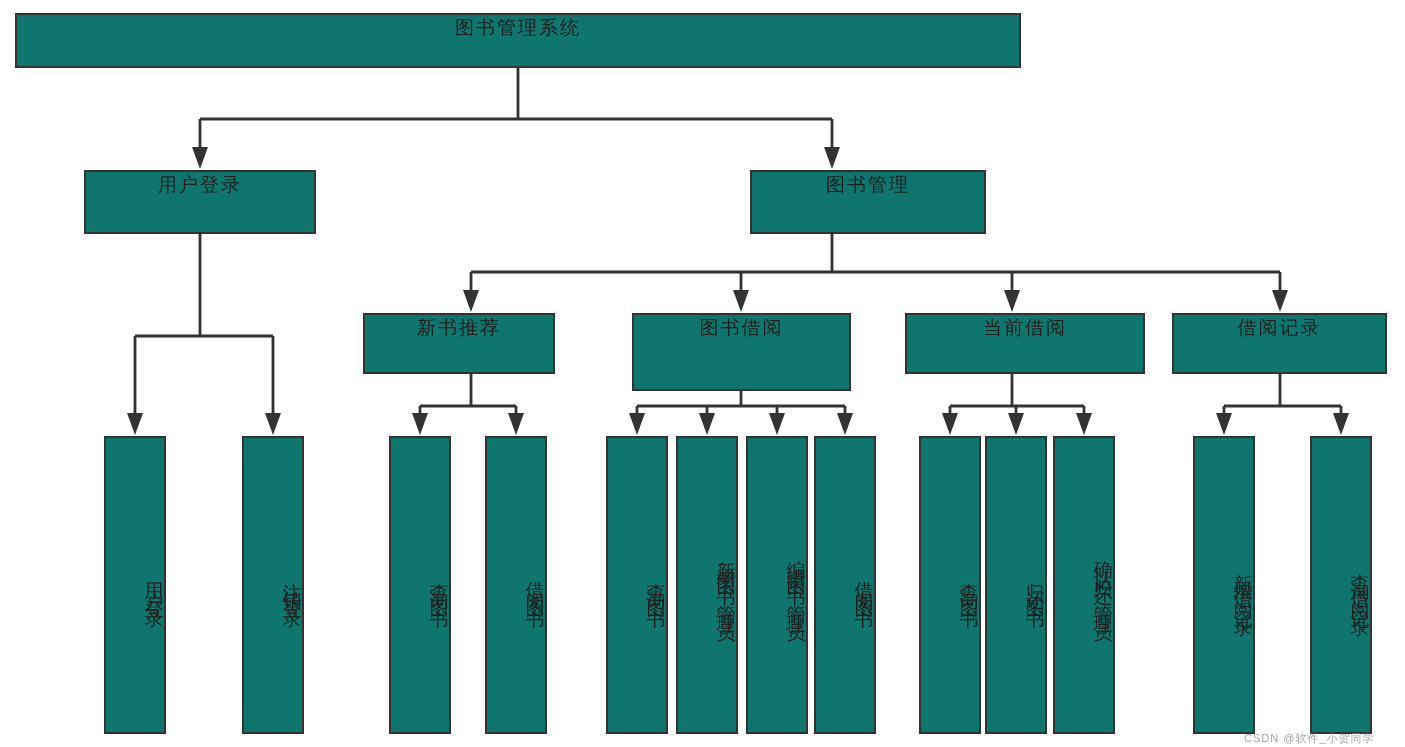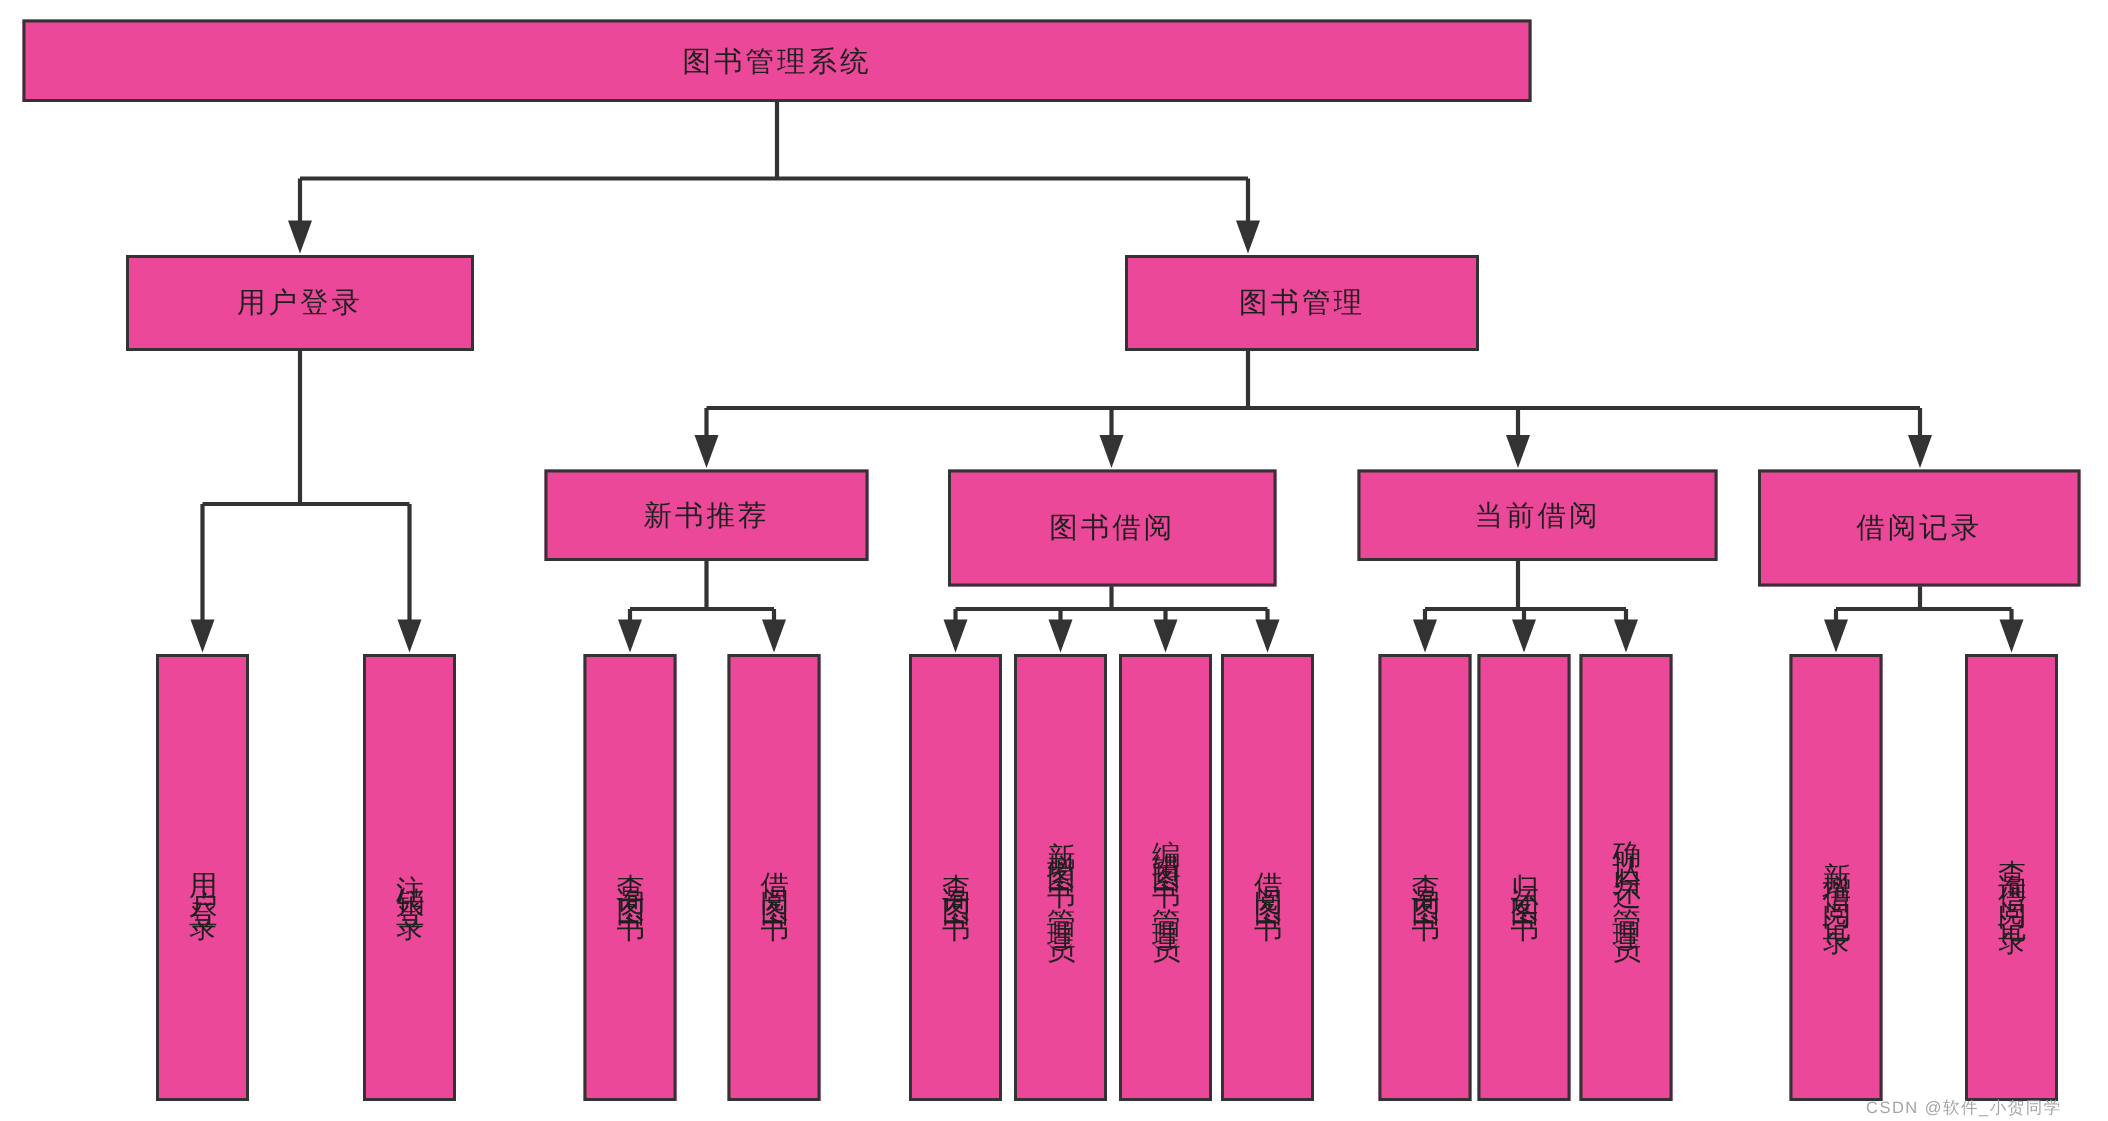--- a/index.html
+++ b/index.html
@@ -16,23 +16,23 @@
     font-family:"Liberation Sans","DejaVu Sans",sans-serif;
     color:var(--text);
     overflow:hidden;
   }
   #wires{position:absolute;left:0;top:0;z-index:1;}
   #wires path{stroke:var(--line);stroke-width:2.8;fill:none;}
   #wires polygon{fill:var(--line);stroke:none;}
   .box{
     position:absolute;
     box-sizing:border-box;
-    background:#ec4899;
+    background:#0f766e;
     border:2.5px solid var(--line);
-    display:flex;align-items:center;justify-content:center;
+    display:flex;align-items:flex-start;justify-content:center;
     z-index:2;
   }
   .h-label{font-size:19px;letter-spacing:2px;white-space:nowrap;}
   .root .h-label{font-size:19px;}
   .leaf{
     writing-mode:vertical-rl;
     text-orientation:mixed;
     font-size:19px;
     letter-spacing:9px;
     line-height:1;
@@ -95,30 +95,30 @@
     <span class="h-label">图书管理系统</span>
   </div>
 
   <div class="box" style="left:84px;top:170px;width:232px;height:64px">
     <span class="h-label">用户登录</span>
   </div>
   <div class="box" style="left:750px;top:170px;width:236px;height:64px">
     <span class="h-label">图书管理</span>
   </div>
 
-  <div class="box" style="left:363px;top:313px;width:216px;height:61px">
+  <div class="box" style="left:363px;top:313px;width:192px;height:61px">
     <span class="h-label">新书推荐</span>
   </div>
   <div class="box" style="left:632px;top:313px;width:219px;height:78px">
     <span class="h-label">图书借阅</span>
   </div>
   <div class="box" style="left:905px;top:313px;width:240px;height:61px">
     <span class="h-label">当前借阅</span>
   </div>
-  <div class="box" style="left:1172px;top:313px;width:215px;height:78px">
+  <div class="box" style="left:1172px;top:313px;width:215px;height:61px">
     <span class="h-label">借阅记录</span>
   </div>
 
   <div class="box leaf" style="left:104px;top:436px;width:62px;height:298px">用户登录</div>
   <div class="box leaf" style="left:242px;top:436px;width:62px;height:298px">注销登录</div>
 
   <div class="box leaf" style="left:389px;top:436px;width:62px;height:298px">查询图书</div>
   <div class="box leaf" style="left:485px;top:436px;width:62px;height:298px">借阅图书</div>
 
   <div class="box leaf" style="left:606px;top:436px;width:62px;height:298px">查询图书</div>

